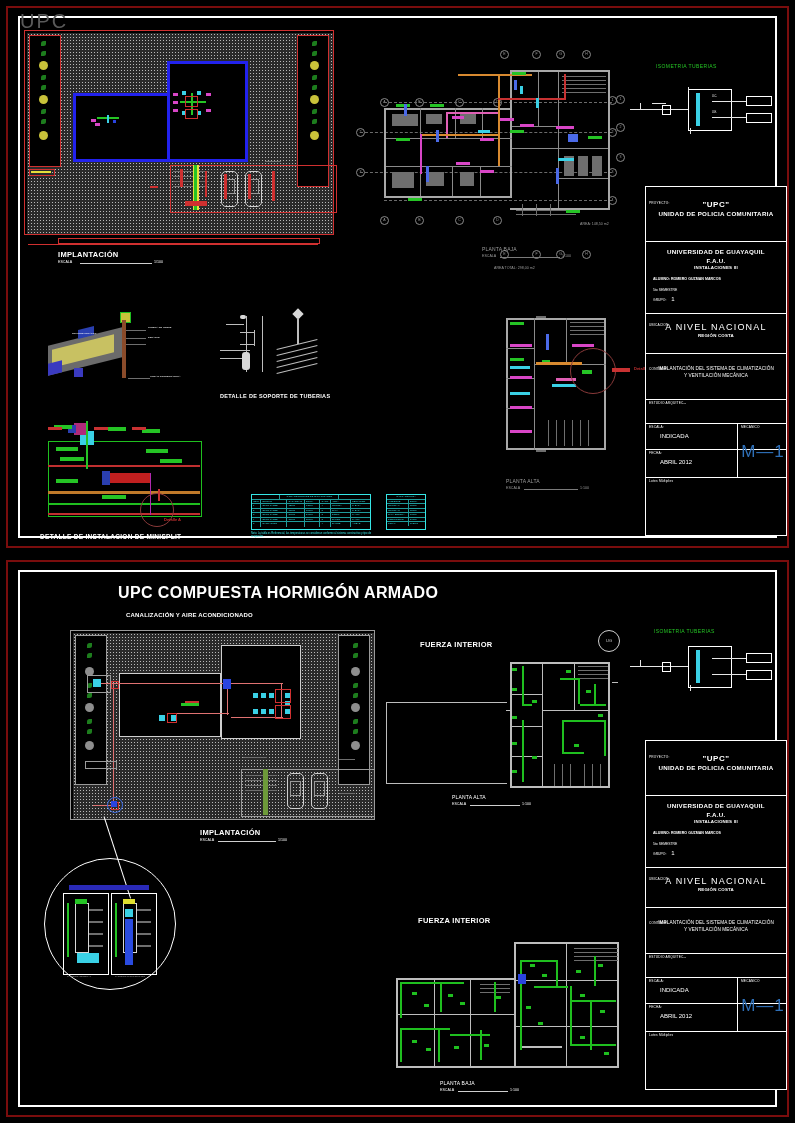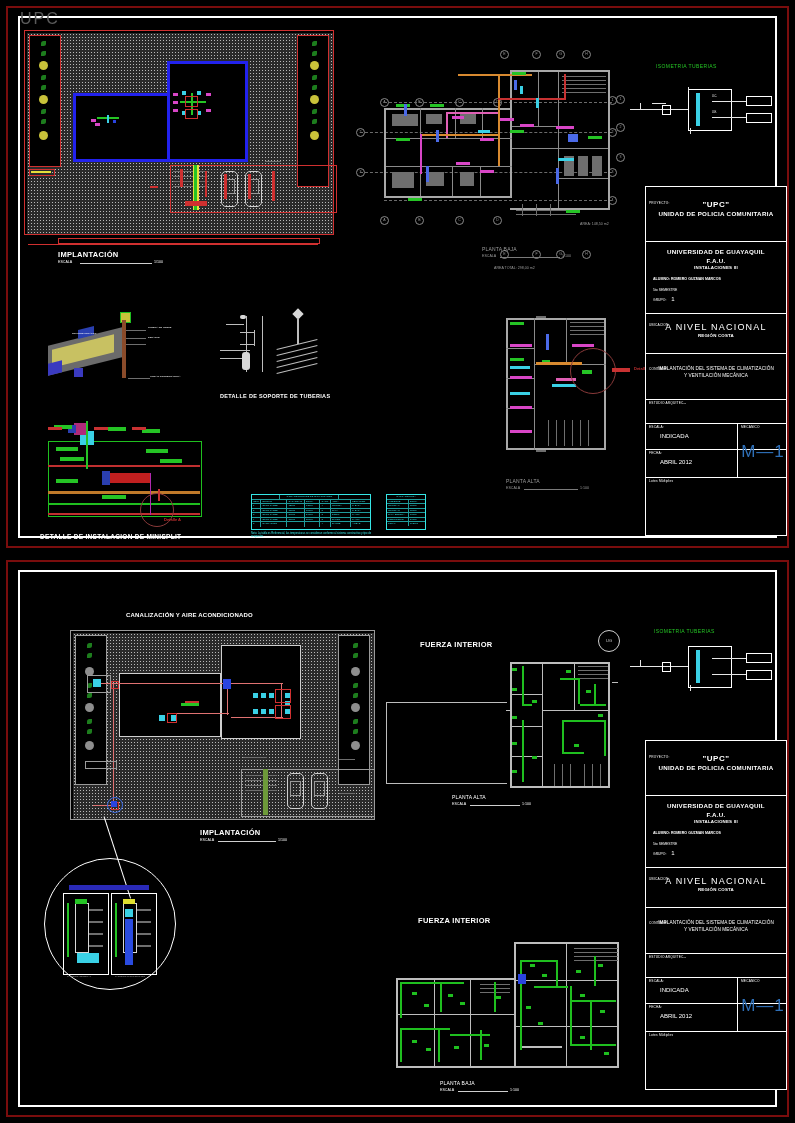--- a/index.html
+++ b/index.html
@@ -14,21 +14,21 @@
 
   
   .lbl{position:absolute;color:#ffffff;white-space:nowrap;font-family:"Liberation Sans",sans-serif;}
   .lbl-sm{font-size:5px;letter-spacing:.2px;}
   .lbl-xs{font-size:3.6px;letter-spacing:0px;}
   .lbl-md{font-size:7.5px;font-weight:bold;letter-spacing:.3px;}
   .lbl-lg{font-size:16px;font-weight:bold;letter-spacing:.4px;}
   .lbl-grey{color:#9a9a9a;}
   .lbl-cyan{color:#36e6e6;}
 
-  .watermark{position:absolute;color:#5a5a5a;font-size:16px;letter-spacing:2px;}
+  .watermark{position:absolute;color:#5a5a5a;font-size:20px;letter-spacing:2px;}
 
   .scalebar{position:absolute;height:0;border-top:1px solid #cfcfcf;}
 
   
   .site{position:absolute;background:#000;border:1px solid #d03030;box-sizing:border-box;}
   .hatch{position:absolute;
     background-color:#2a2a2a;
     background-image:radial-gradient(#b9b9b9 0.5px, transparent 0.6px);
     background-size:3px 3px;}
   .bldg{position:absolute;background:#000;}
@@ -585,20 +585,21 @@
       </div>
       <div class="trow" style="height:14px;">
         <span class="tcap">Lotes Múltiples</span>
       </div>
     </div>
   </div>
 
   <div class="panel" id="panel-2">
     <div class="inner-frame"></div>
 
+    <span class="lbl lbl-lg" style="left:110px;top:22px;">UPC COMPUESTA HORMIGÓN ARMADO</span>
     <span class="lbl" style="left:118px;top:50px;font-size:6px;font-weight:bold;letter-spacing:.2px;">CANALIZACIÓN Y AIRE ACONDICIONADO</span>
 
     <div class="site" style="left:62px;top:68px;width:305px;height:190px;border-color:#9a9a9a;">
       <div class="hatch" style="left:2px;top:2px;width:301px;height:186px;"></div>
 
       <div style="position:absolute;left:4px;top:4px;width:30px;height:148px;background:#000;border:1px solid #9a9a9a;"></div>
       <div class="tree" style="left:16px;top:12px;"></div>
       <div class="tree" style="left:16px;top:22px;"></div>
       <div class="bush-g" style="left:14px;top:36px;"></div>
       <div class="tree" style="left:16px;top:52px;"></div>

